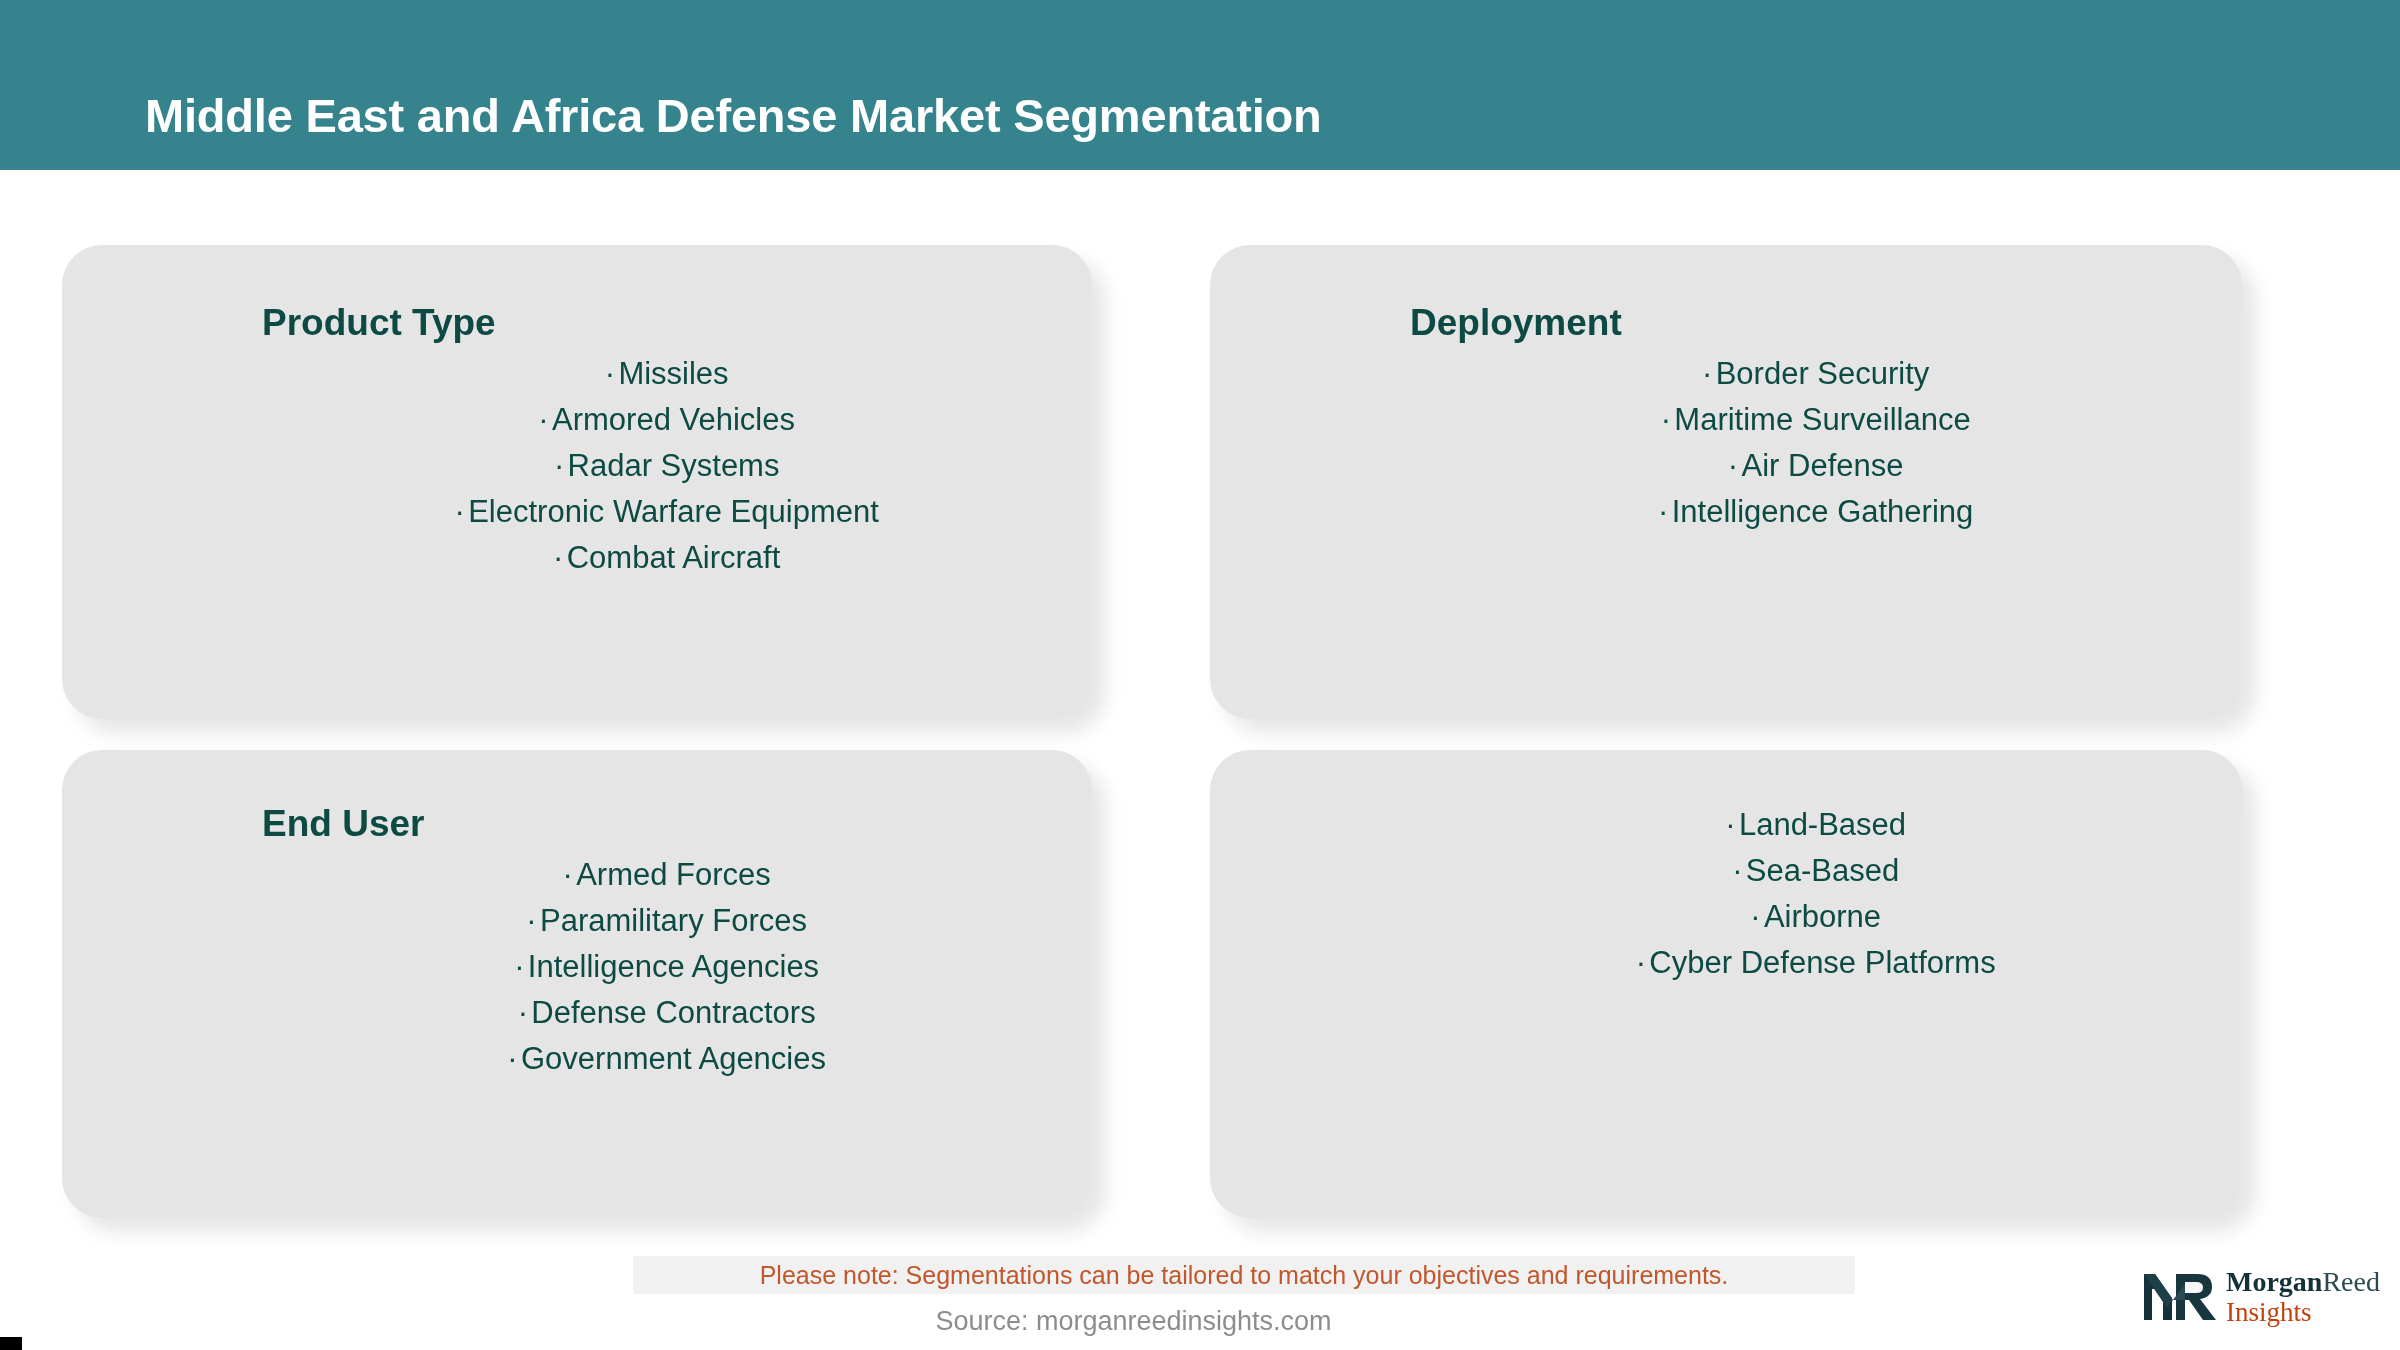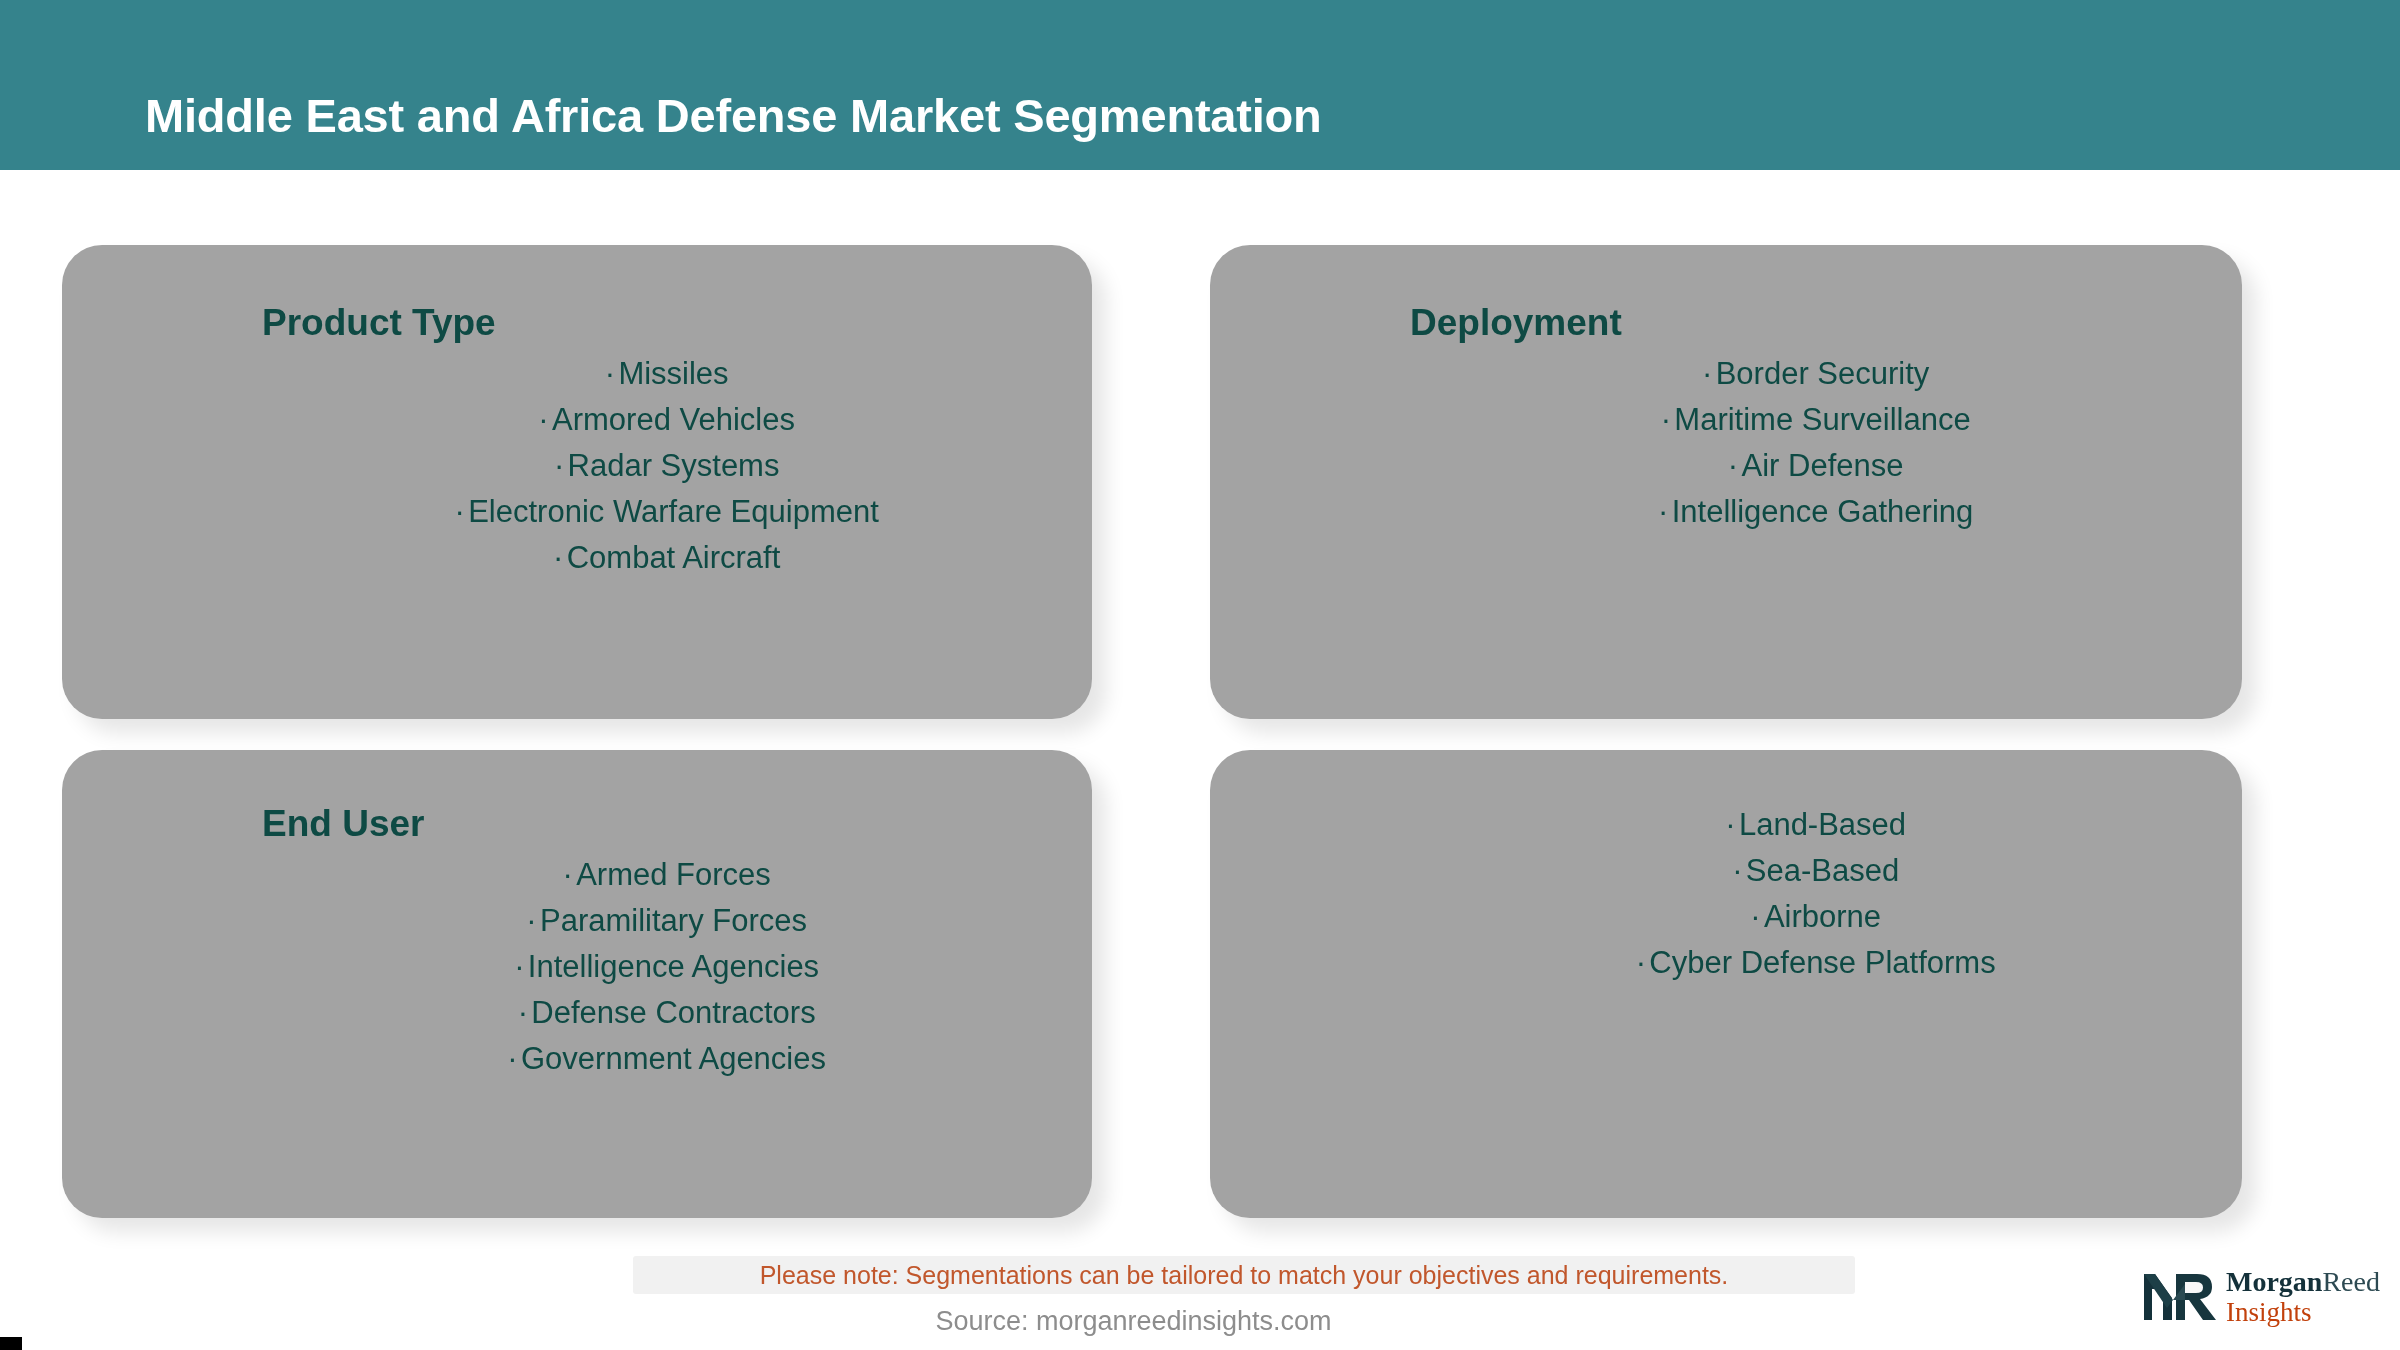--- a/index.html
+++ b/index.html
@@ -40,21 +40,21 @@
   
   .grid {
     position: absolute;
     left: 0;
     top: 170px;
     width: 2400px;
     height: 1060px;
   }
   .card {
     position: absolute;
-    background: #a3a3a3;
+    background: #e5e5e5;
     border-radius: 40px;
     box-sizing: border-box;
     box-shadow: 14px 14px 20px rgba(0,0,0,0.10);
   }
   .card.r1 { top: 75px;  height: 474px; }
   .card.r2 { top: 580px; height: 468px; }
   .card.c1 { left: 62px;   width: 1030px; }
   .card.c2 { left: 1210px; width: 1032px; }
 
   .card-inner {

